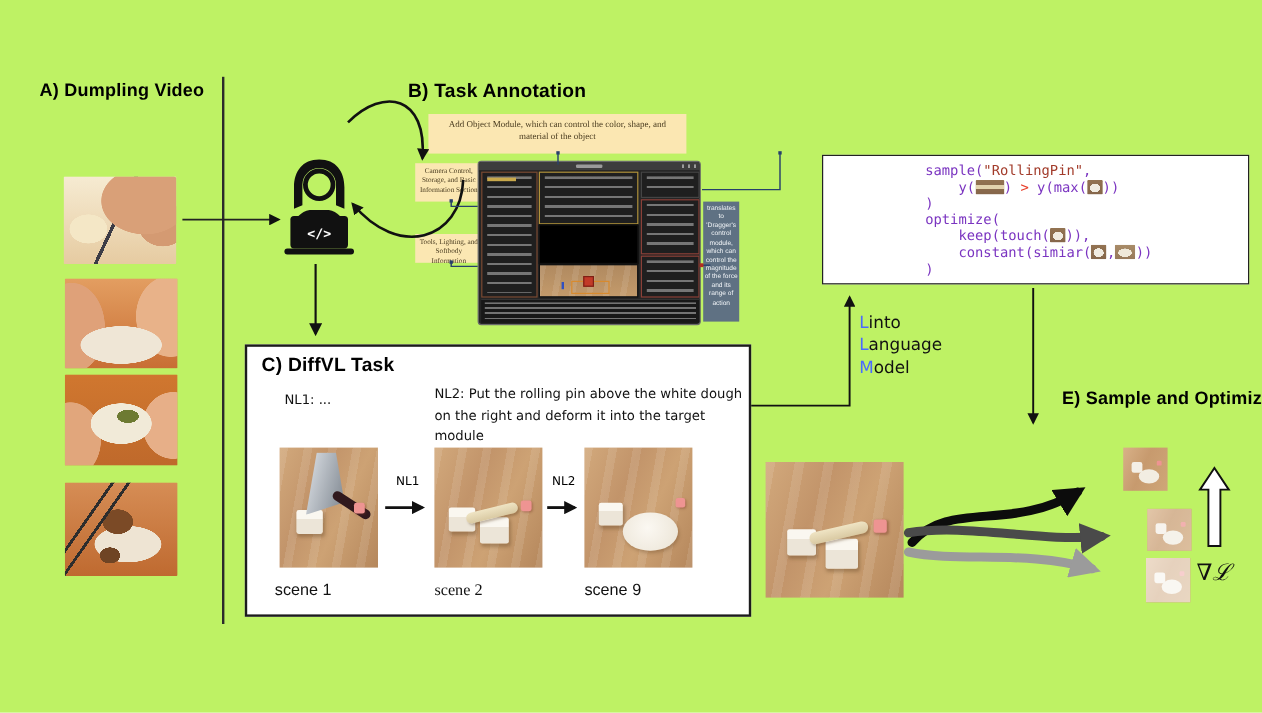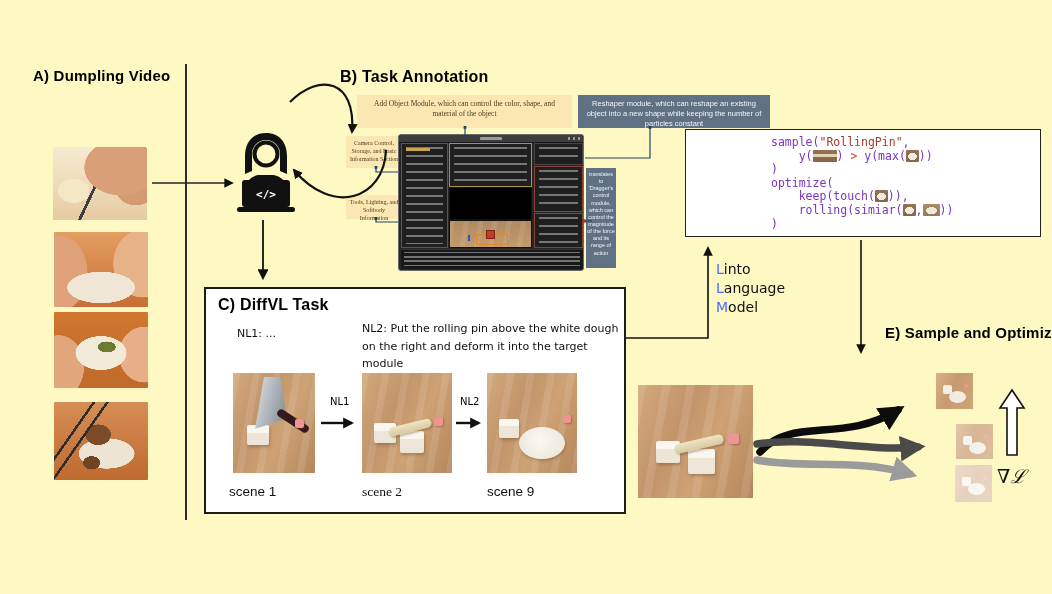--- a/index.html
+++ b/index.html
@@ -1,16 +1,16 @@
 <!DOCTYPE html>
 <html><head>
 <meta charset="utf-8">
 <style>
   html,body{margin:0;padding:0;background:#fff;}
-  #canvas{position:relative;width:1052px;height:594px;background:#fef9c3;overflow:hidden;
+  #canvas{position:relative;width:1052px;height:594px;background:#bef264;overflow:hidden;
           font-family:"Liberation Sans",sans-serif;color:#000;}
   .sec-title{position:absolute;font-weight:700;font-size:15px;white-space:nowrap;letter-spacing:.2px;}
 
   
   #divider{position:absolute;left:185px;top:64px;width:2px;height:456px;background:#2b2b2b;}
 
   
   .photo{position:absolute;width:94px;height:74px;border-radius:1px;}
   #ph1{left:53px;top:147px;height:73px;background:
     radial-gradient(60px 46px at 72% 28%,#d9a078 0 60%,transparent 61%),
@@ -166,21 +166,20 @@
   <svg id="person" width="62" height="88" viewBox="0 0 62 88">
     <path d="M31,3 C17,3 10,13 10,26 L10,44 L17,41 L17,24 a14,14 0 0 1 28,0 L45,41 L52,44 L52,26 C52,13 45,3 31,3 Z" fill="#111"></path>
     <circle cx="31" cy="24" r="11.5" fill="none" stroke="#111" stroke-width="4"></circle>
     <path d="M9,60 q3,-13 14,-15 h16 q11,2 14,15 z" fill="#111"></path>
     <rect x="7" y="50" width="48" height="27" rx="3" fill="#111"></rect>
     <rect x="2" y="77" width="58" height="5" rx="2.5" fill="#111"></rect>
     <text x="31" y="68" text-anchor="middle" font-family="DejaVu Sans Mono, monospace" font-size="11" font-weight="bold" fill="#fff">&lt;/&gt;</text>
   </svg>
 
   <div class="co co-yellow" id="co-add">Add Object Module, which can control the color, shape, and material of the object</div>
-  <div class="co co-slate" id="co-reshaper">Reshaper module, which can reshape an existing object into a new shape while keeping the number of particles constant</div>
   <div class="co co-yellow" id="co-camera">Camera Control, Storage, and Basic Information Section</div>
   <div class="co co-yellow" id="co-tools">Tools, Lighting, and Softbody Information</div>
   <div class="co co-slate" id="co-dragger">translates to 'Dragger's control module, which can control the magnitude of the force and its range of action</div>
 
   <div id="appwin">
     <div class="titlebar">
       <span class="tb-title"></span>
       <span class="tb-dots"></span>
     </div>
     <div class="panel txtrows" id="pn-left"></div>
@@ -232,21 +231,21 @@
       <div><span class="llm-b">M</span><span>odel</span></div>
     </div>
 
   <div id="dbox">
     <div id="code">
         <div class="cl"><span class="tk-kw">sample(</span><span class="tk-str">"RollingPin"</span><span class="tk-kw">,</span></div>
         <div class="cl"><span class="tk-kw">    y(</span><span class="ci ci-pin"></span><span class="tk-kw">) </span><span class="tk-op">&gt;</span><span class="tk-kw"> y(max(</span><span class="ci ci-cube"></span><span class="tk-kw">))</span></div>
         <div class="cl"><span class="tk-kw">)</span></div>
         <div class="cl"><span class="tk-kw">optimize(</span></div>
         <div class="cl"><span class="tk-kw">    keep(touch(</span><span class="ci ci-cube"></span><span class="tk-kw">)),</span></div>
-        <div class="cl"><span class="tk-kw">    rolling(simiar(</span><span class="ci ci-cube"></span><span class="tk-kw">,</span><span class="ci ci-disc"></span><span class="tk-kw">))</span></div>
+        <div class="cl"><span class="tk-kw">    constant(simiar(</span><span class="ci ci-cube"></span><span class="tk-kw">,</span><span class="ci ci-disc"></span><span class="tk-kw">))</span></div>
         <div class="cl"><span class="tk-kw">)</span></div>
       </div>
   </div>
 
   <div id="escene">
     <div class="cube" style="left:18px;top:56px;width:24px;height:22px;"></div>
     <div class="cube" style="left:50px;top:64px;width:27px;height:25px;"></div>
     <div class="pin" style="left:36px;top:54px;width:50px;height:10px;transform:rotate(-13deg);"></div>
     <div class="pink" style="left:90px;top:48px;width:11px;height:11px;"></div>
   </div>

